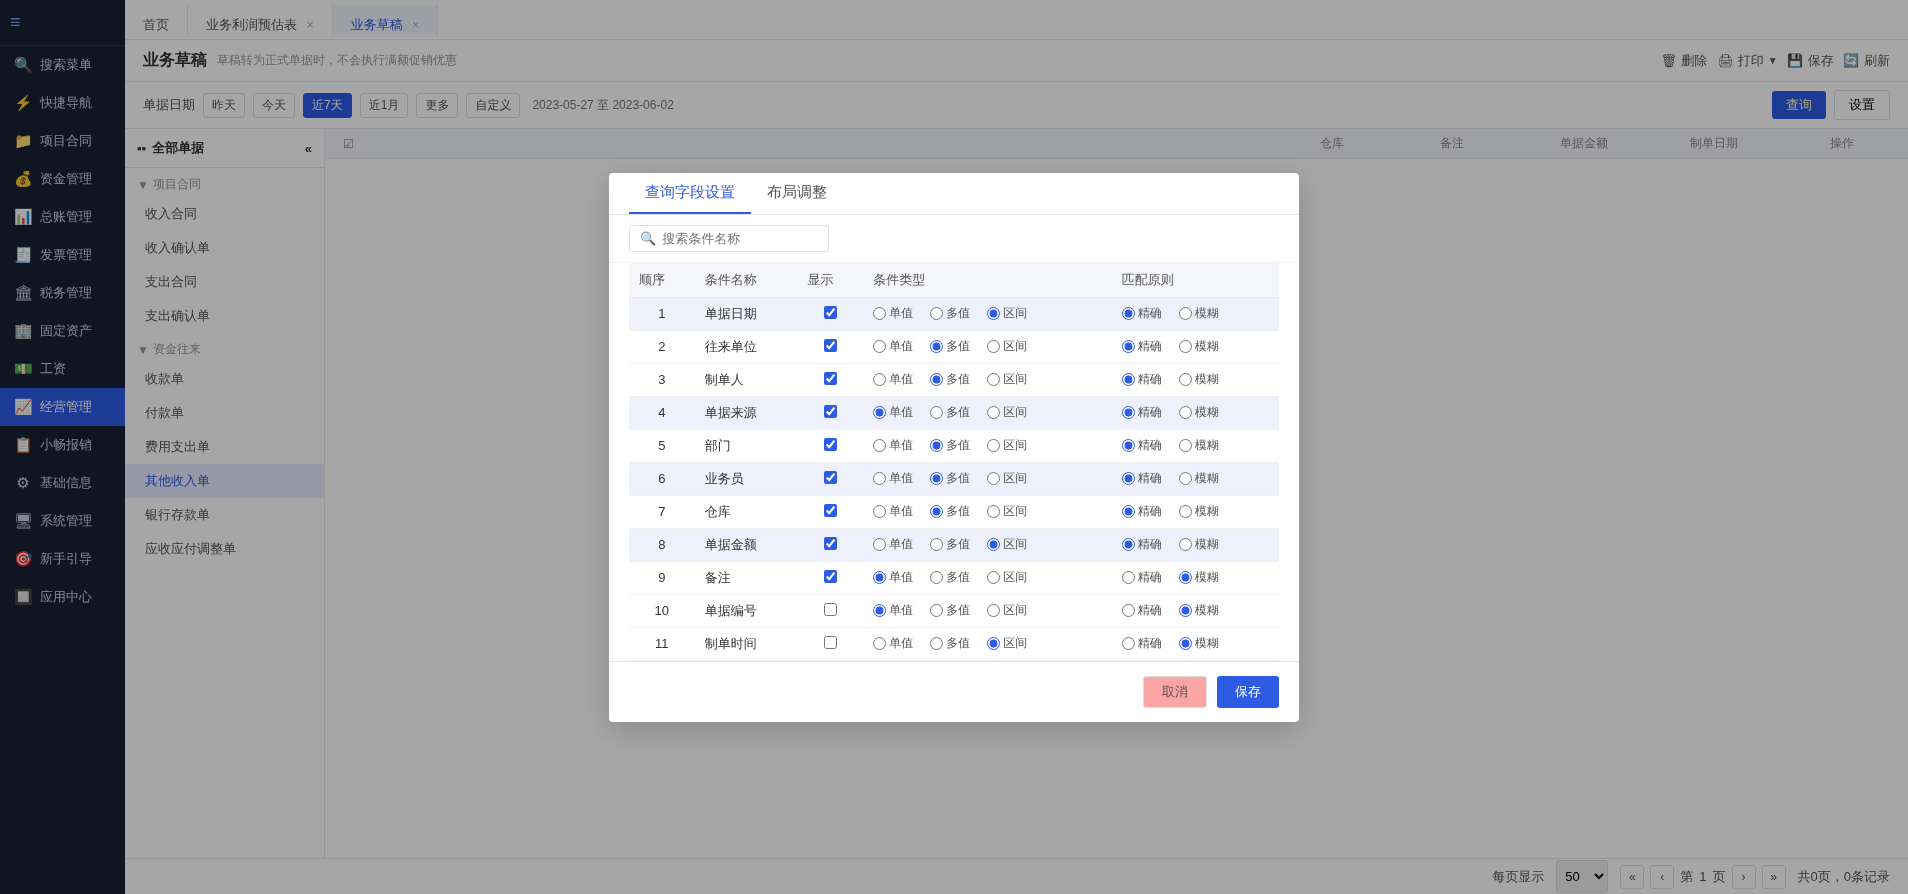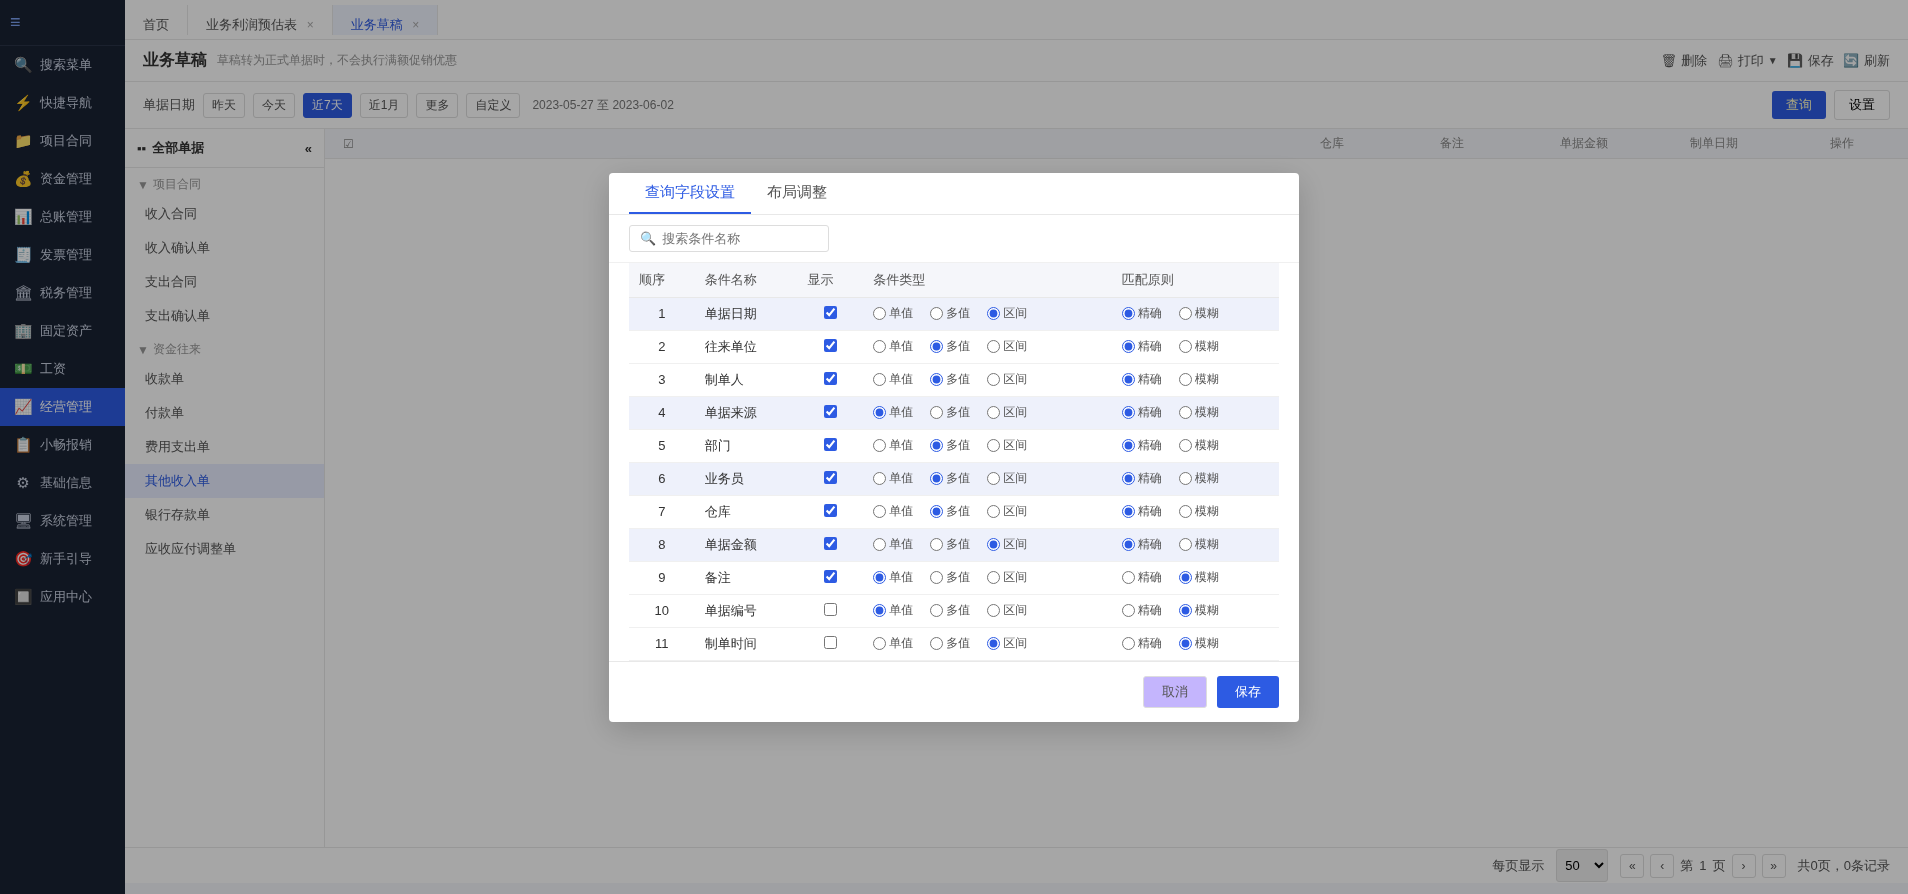--- a/index.html
+++ b/index.html
@@ -86,25 +86,25 @@
     tr.row-highlight { background: #eef1fb; }
 
     
     .radio-group { display: flex; align-items: flex-end; gap: 17px; white-space: nowrap; }
     .radio-item { display: flex; align-items: center; gap: 3px; font-size: 12px; color: #555; }
     input[type=radio] { accent-color: #2d5be3; }
     input[type=checkbox] { accent-color: #2d5be3; }
 
     
     .dialog-footer { padding: 14px 20px; border-top: 1px solid #e8e8e8; display: flex; justify-content: flex-end; gap: 10px; flex-shrink: 0; }
-    .btn-cancel { padding: 6px 18px; border: 1px solid #ddd; border-radius: 3px; background: #c4b5fd; cursor: pointer; font-size: 13px; color: #555; }
+    .btn-cancel { padding: 6px 18px; border: 1px solid #ddd; border-radius: 3px; background: #fca5a5; cursor: pointer; font-size: 13px; color: #555; }
     .btn-save { padding: 6px 18px; border-radius: 3px; background: #2d5be3; color: #fff; border: none; cursor: pointer; font-size: 13px; }
 
     
-    .bottom-bar { position: fixed; bottom: 11px; left: 125px; right: 0; height: 36px; background: #fff; border-top: 1px solid #e8e8e8; display: flex; align-items: center; justify-content: flex-end; padding: 0 18px; gap: 12px; font-size: 13px; color: #555; }
+    .bottom-bar { position: fixed; bottom: 0; left: 125px; right: 0; height: 36px; background: #fff; border-top: 1px solid #e8e8e8; display: flex; align-items: center; justify-content: flex-end; padding: 0 18px; gap: 12px; font-size: 13px; color: #555; }
     .pagination { display: flex; align-items: center; gap: 6px; }
     .page-btn { width: 24px; height: 24px; border: 1px solid #ddd; border-radius: 3px; display: flex; align-items: center; justify-content: center; cursor: pointer; font-size: 12px; }
 
     
     .no-data { padding: 40px; text-align: center; color: #bbb; font-size: 13px; }
   </style>
 </head>
 <body>
 
 <div class="sidebar">

